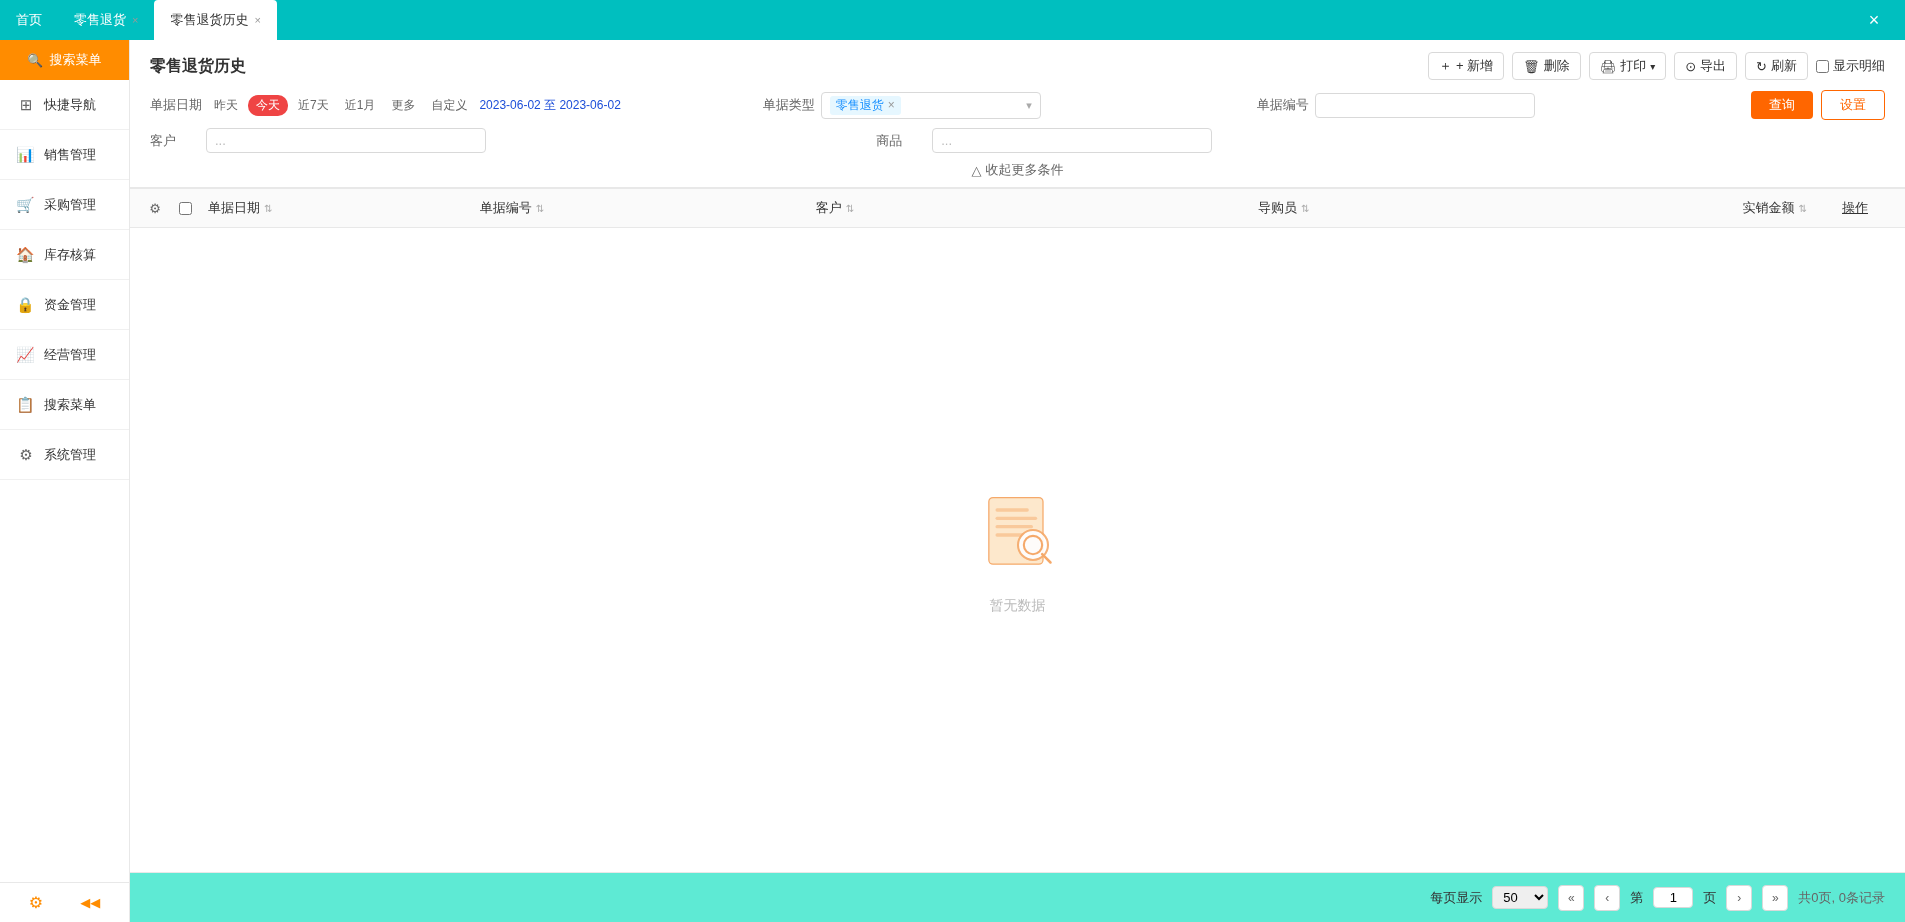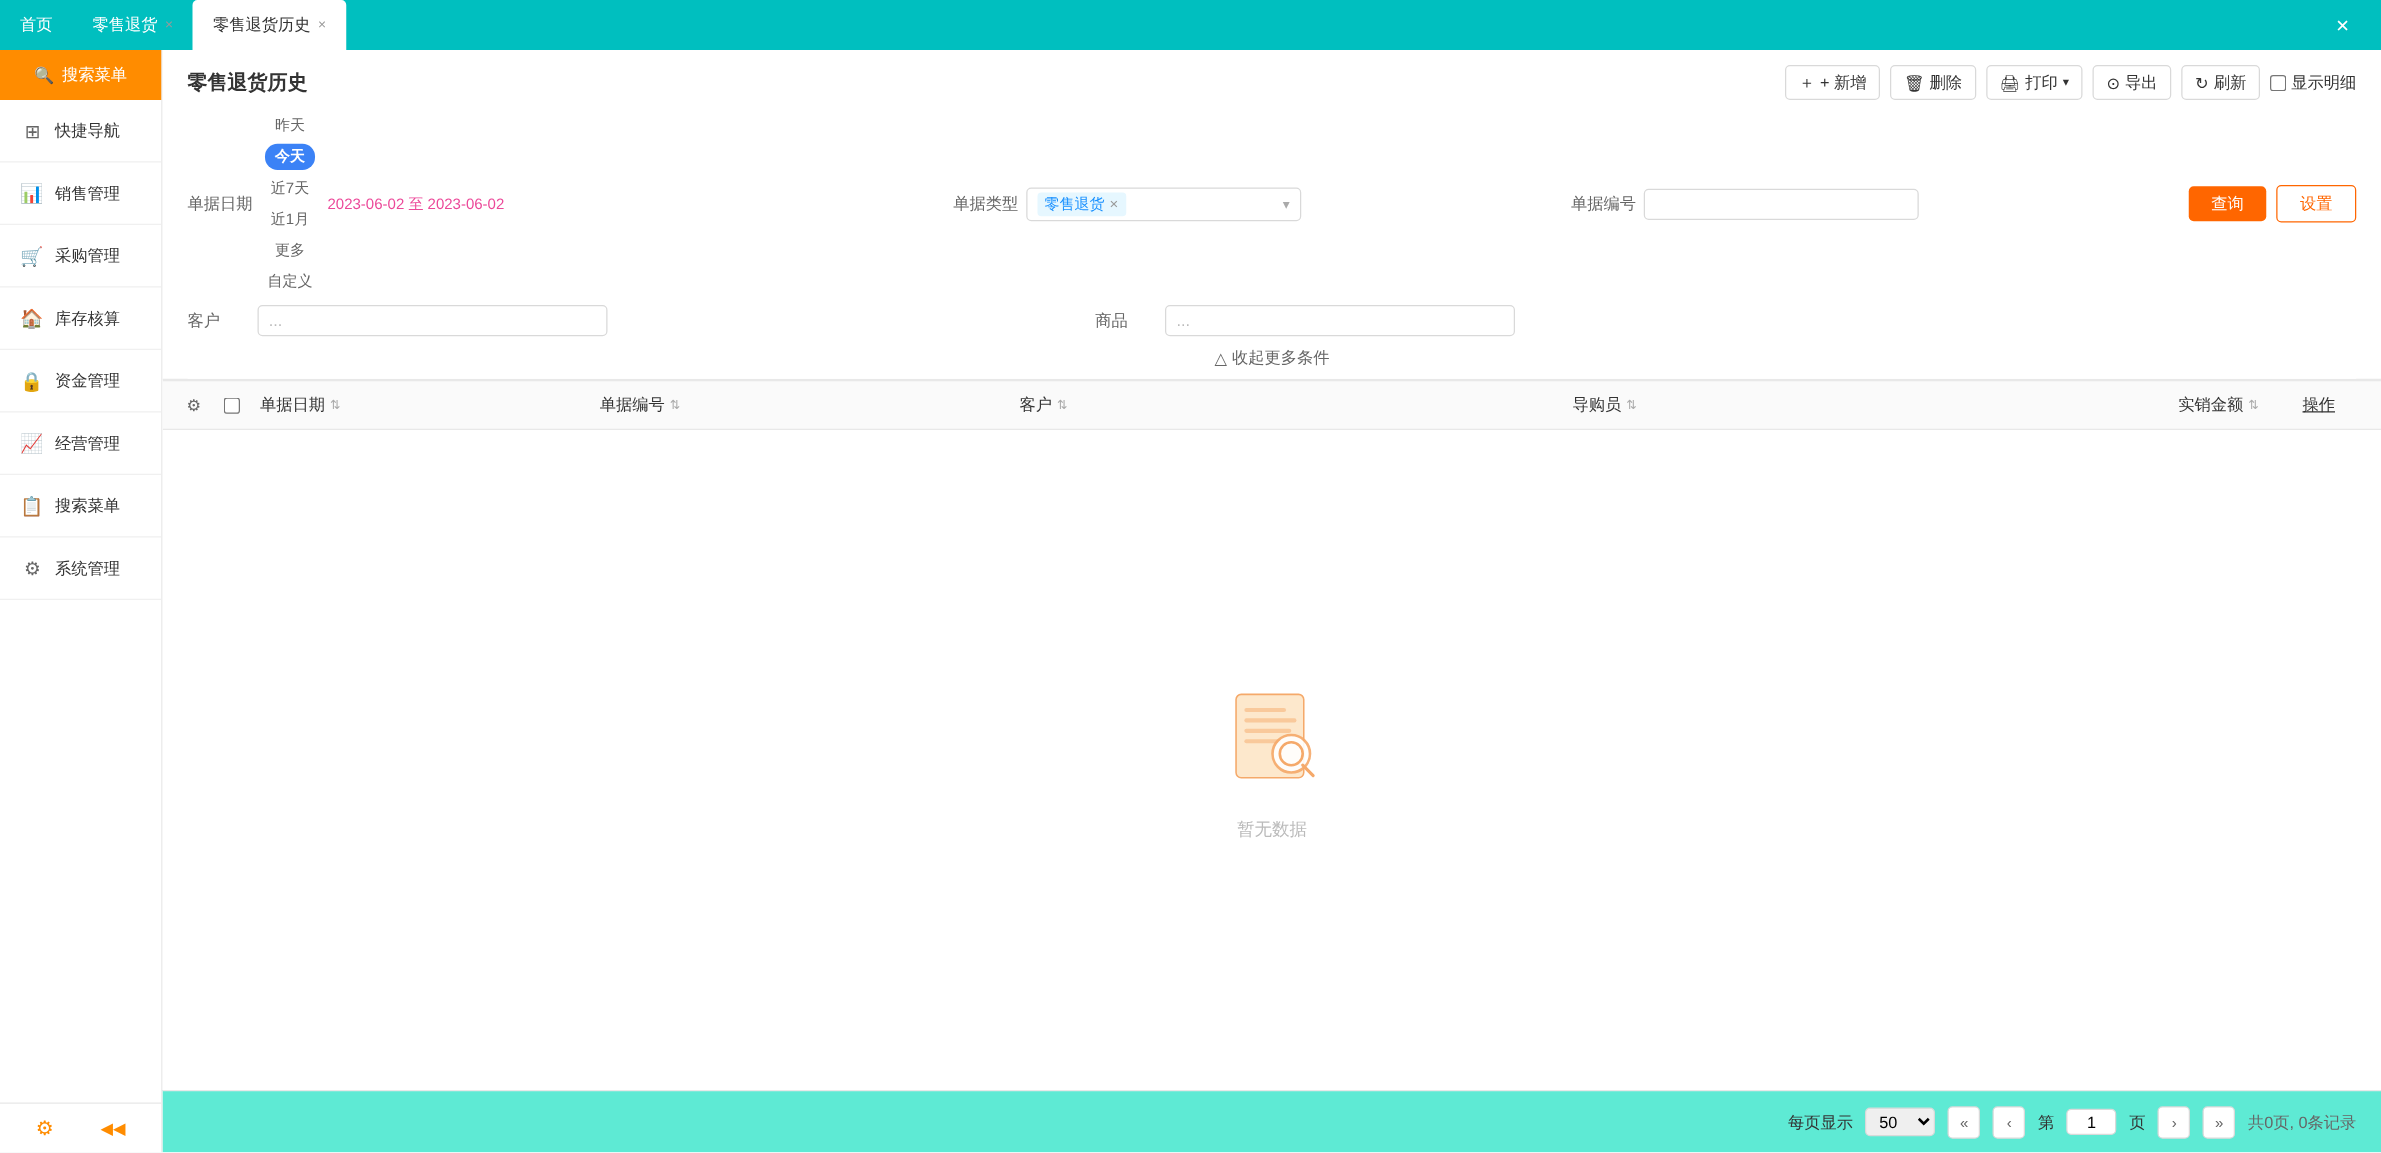--- a/index.html
+++ b/index.html
@@ -210,39 +210,37 @@
     .filter-label {
       color: #666;
       font-size: 13px;
       white-space: nowrap;
       min-width: 50px;
     }
     .filter-date-options {
       display: flex;
       align-items: center;
       gap: 4px;
-      flex-direction: column;
     }
     .date-opt {
       padding: 2px 6px;
       cursor: pointer;
       font-size: 12px;
       color: #666;
       border-radius: 2px;
     }
     .date-opt.active {
-      background: #3b82f6;
+      background: #ef4444;
       color: #fff;
       border-radius: 10px;
       padding: 2px 8px;
-      font-weight: bold;
     }
     .date-range {
       font-size: 12px;
-      color: #ec4899;
+      color: #1d4ed8;
     }
     .filter-select {
       border: 1px solid #d9d9d9;
       border-radius: 4px;
       padding: 3px 8px;
       min-width: 200px;
       display: flex;
       align-items: center;
       justify-content: space-between;
       cursor: pointer;

